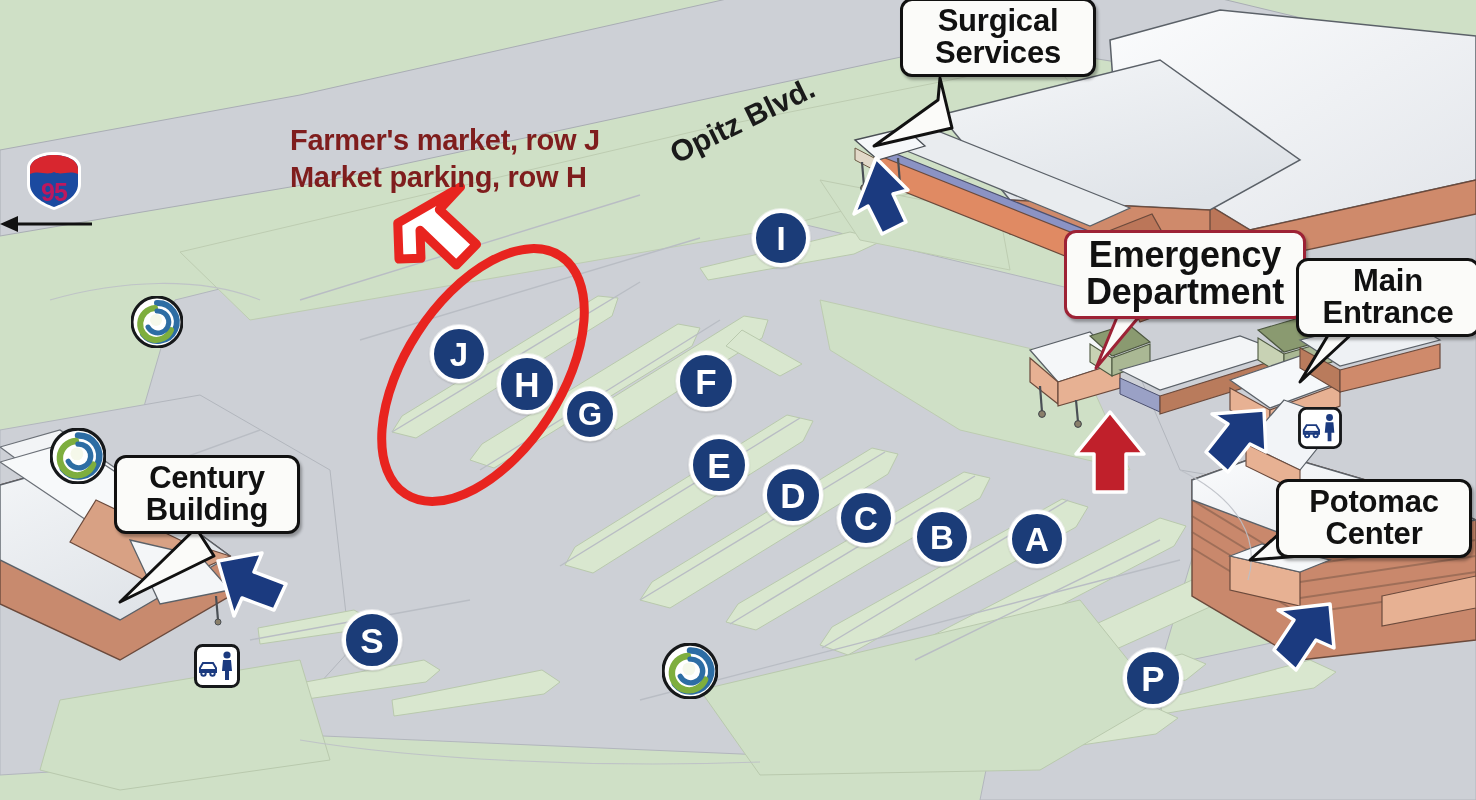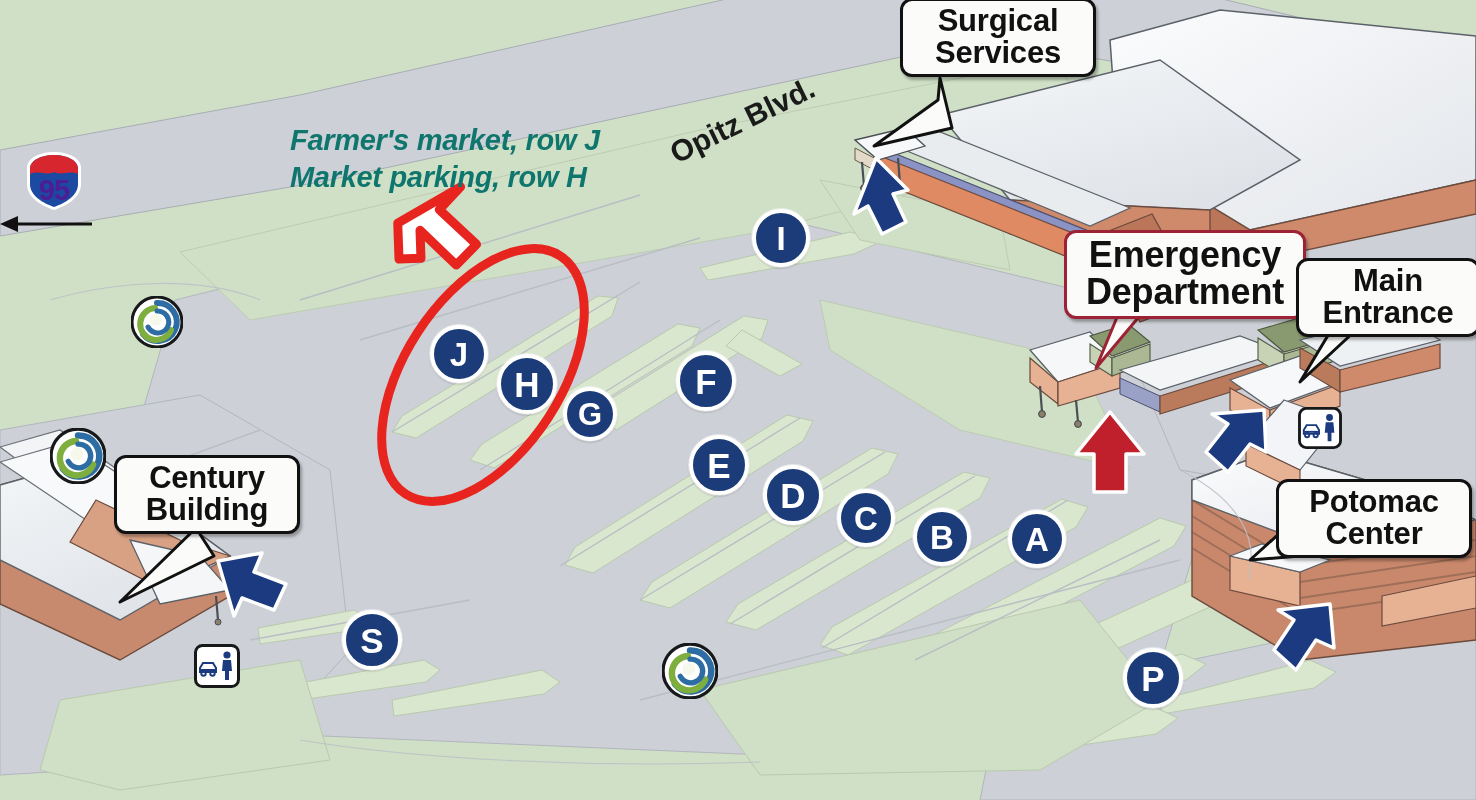--- a/index.html
+++ b/index.html
@@ -35,36 +35,35 @@
     line-height:1.02;
     box-shadow:2px 3px 3px rgba(0,0,0,.30);
     white-space:pre-line;
     letter-spacing:-0.2px;
   }
   .callout.red{border-color:#9d2235;}
 
   
   .annot-text{
     position:absolute;
-    color:#0f766e;
+    color:#7f1d1d;
     font-weight:bold;
     line-height:1.28;
     white-space:pre-line;
     letter-spacing:-0.3px;
     font-family:"Liberation Sans", sans-serif;
-    font-style:italic;
   }
 
   
   .ovl{position:absolute;}
 
   .shield-num{
     position:absolute;left:0;top:0;width:100%;height:100%;
     display:flex;align-items:flex-end;justify-content:center;
-    color:#4c1d95;font-weight:bold;font-size:29px;
+    color:#be185d;font-weight:bold;font-size:25px;
     padding-bottom:5px;box-sizing:border-box;
     font-family:"Liberation Sans", sans-serif;
     letter-spacing:-1px;
   }
 
   .street-label{
     position:absolute;font-weight:bold;color:#1a1a1a;
     font-family:"Liberation Sans", sans-serif;
     transform-origin:left center;
   }

